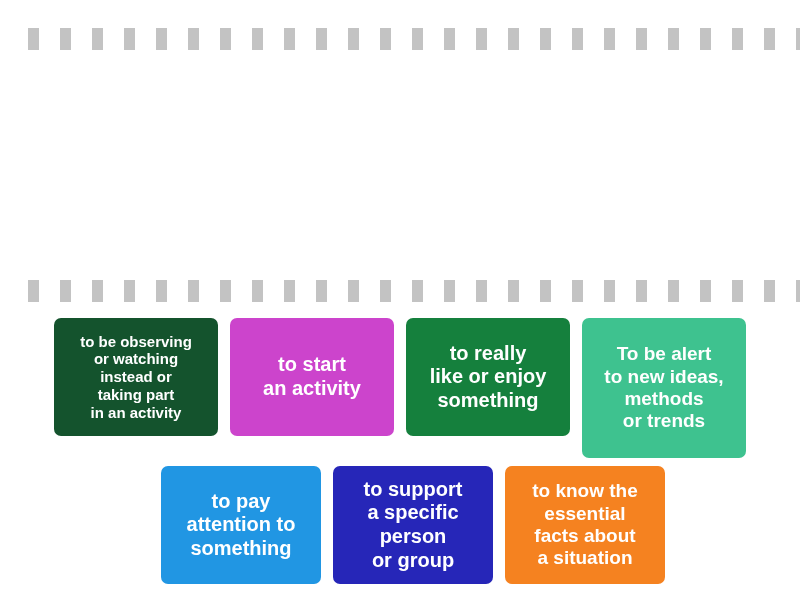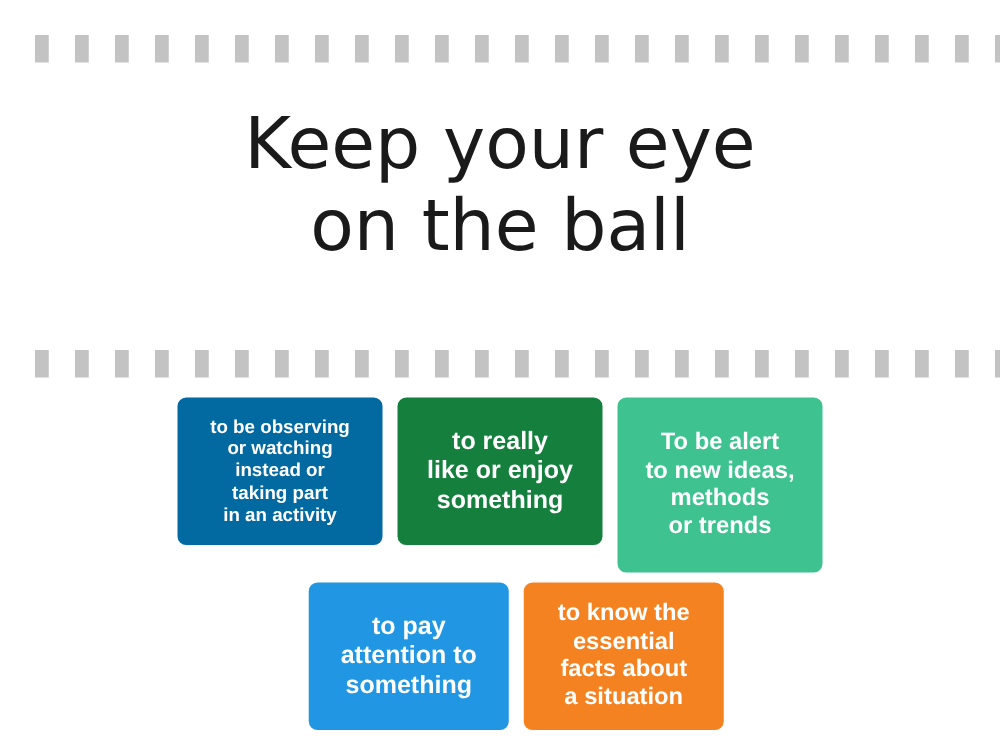--- a/index.html
+++ b/index.html
@@ -115,22 +115,20 @@
       <div class="tick" style="background: rgb(195, 195, 195);"></div>
       <div class="tick" style="background: rgb(195, 195, 195);"></div>
       <div class="tick" style="background: rgb(195, 195, 195);"></div>
       <div class="tick" style="background: rgb(195, 195, 195);"></div>
       <div class="tick" style="background: rgb(195, 195, 195);"></div>
       <div class="tick" style="background: rgb(195, 195, 195);"></div>
       <div class="tick" style="background: rgb(195, 195, 195);"></div>
       <div class="tick" style="background: rgb(195, 195, 195);"></div>
     </div>
 
-  <div class="title">Keep your eye
-on the ball</div>
 
   <div class="tick-row bottom">
       <div class="tick" style="background: rgb(195, 195, 195);"></div>
       <div class="tick" style="background: rgb(195, 195, 195);"></div>
       <div class="tick" style="background: rgb(195, 195, 195);"></div>
       <div class="tick" style="background: rgb(195, 195, 195);"></div>
       <div class="tick" style="background: rgb(195, 195, 195);"></div>
       <div class="tick" style="background: rgb(195, 195, 195);"></div>
       <div class="tick" style="background: rgb(195, 195, 195);"></div>
       <div class="tick" style="background: rgb(195, 195, 195);"></div>
@@ -148,37 +146,43 @@
       <div class="tick" style="background: rgb(195, 195, 195);"></div>
       <div class="tick" style="background: rgb(195, 195, 195);"></div>
       <div class="tick" style="background: rgb(195, 195, 195);"></div>
       <div class="tick" style="background: rgb(195, 195, 195);"></div>
       <div class="tick" style="background: rgb(195, 195, 195);"></div>
       <div class="tick" style="background: rgb(195, 195, 195);"></div>
     </div>
 
   <div class="cards-area">
     <div class="card-row row1">
-      <div class="card" style="background: #0369a1; width: 164px; height: 118px; font-size: 15px;">to be observing
+      <div class="card" style="background: #14532d; width: 164px; height: 118px; font-size: 15px;">to be observing
 or watching
 instead or
 taking part
 in an activity</div>
+      <div class="card" style="background: rgb(204, 68, 204); width: 164px; height: 118px; font-size: 20px;">to start
+an activity</div>
       <div class="card" style="background: #15803d; width: 164px; height: 118px; font-size: 20px;">to really
 like or enjoy
 something</div>
       <div class="card" style="background: rgb(62, 194, 143); width: 164px; height: 140px; font-size: 19px;">To be alert
 to new ideas,
 methods
 or trends</div>
     </div>
     <div class="card-row row2">
       <div class="card" style="background: rgb(33, 150, 227); width: 160px; height: 118px; font-size: 20px; margin-left: 26px;">to pay
 attention to
 something</div>
+      <div class="card" style="background: rgb(38, 38, 184); width: 160px; height: 118px; font-size: 20px;">to support
+a specific
+person
+or group</div>
       <div class="card" style="background: rgb(245, 130, 32); width: 160px; height: 118px; font-size: 19px;">to know the
 essential
 facts about
 a situation</div>
     </div>
   </div>
 
 </div>
 
 </body></html>

